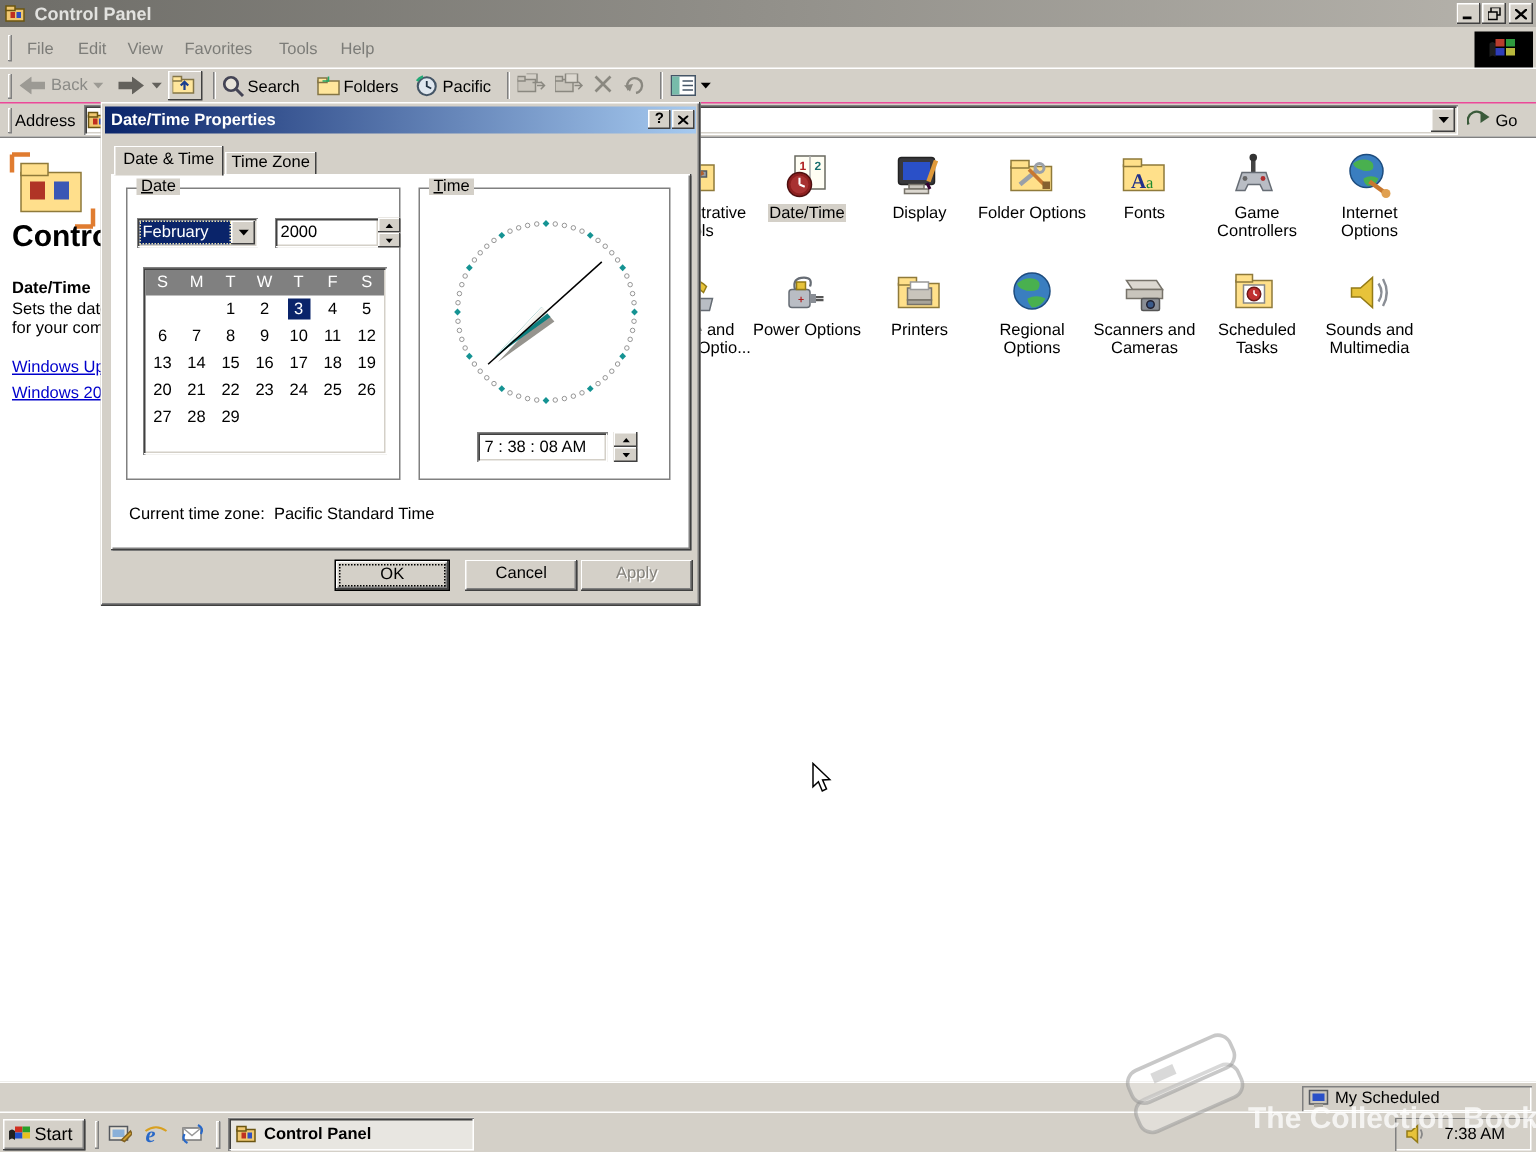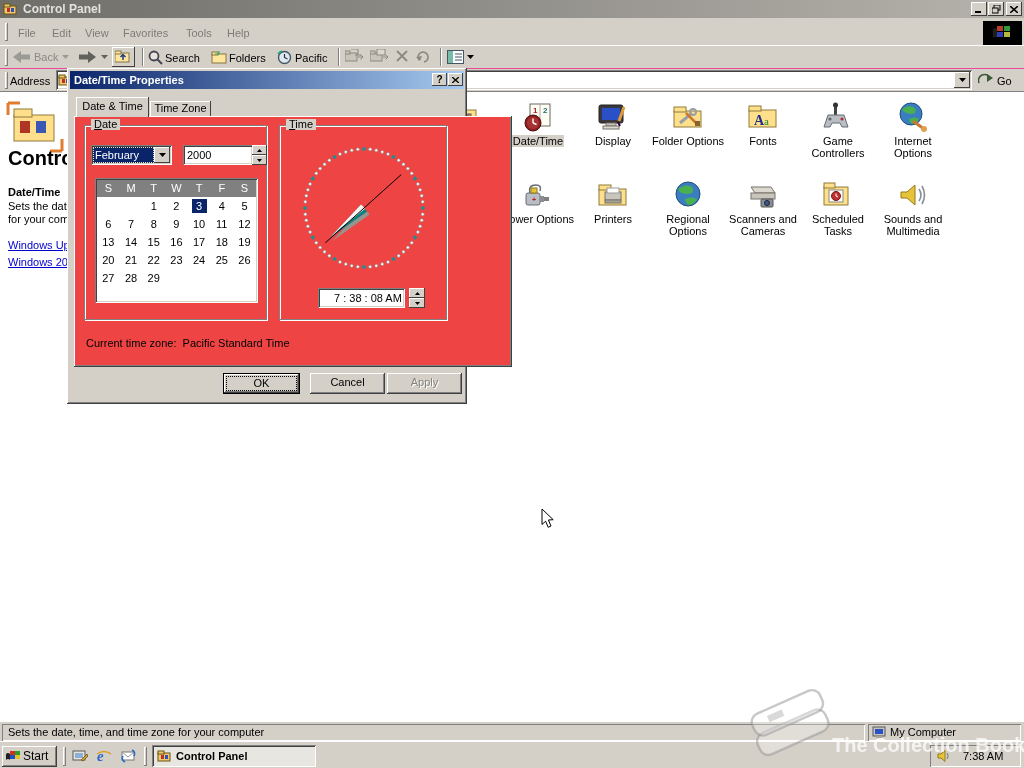--- a/index.html
+++ b/index.html
@@ -403,21 +403,21 @@
       </div>
     <div class="abs capbtn r2" style="left:381px;top:5px;width:15px;height:13px">
         <svg width="7" height="6" viewBox="0 0 8 7">
           <path d="M0,0 L8,7 M8,0 L0,7" stroke="#000" stroke-width="1.6"></path>
         </svg>
       </div>
 
     <div class="abs tab" style="left:9px;top:29px;width:73px;height:20px;box-shadow:inset 1px 0 0 #fff,inset -1px 0 0 #404040,inset 0 1px 0 #fff;z-index:3;text-align:center;line-height:18px"><span>Date &amp; Time</span></div>
     <div class="abs tab" style="left:83px;top:33px;width:61px;height:15px;box-shadow:inset 1px 0 0 #fff,inset -1px 0 0 #404040,inset 0 1px 0 #fff;text-align:center;line-height:15px"><span>Time Zone</span></div>
 
-    <div class="abs r2" style="left:7px;top:48px;width:438px;height:251px;background:#ef4444;box-shadow:inset -1px -1px 0 #404040,inset 1px 1px 0 #fff,inset -2px -2px 0 #808080">
+    <div class="abs r2" style="left:7px;top:48px;width:387px;height:251px;background:#ffffff;box-shadow:inset -1px -1px 0 #404040,inset 1px 1px 0 #fff,inset -2px -2px 0 #808080">
 
       <div class="abs gb" style="left:10px;top:9px;width:183px;height:195px"></div>
       <span class="abs gblabel u1" style="left:17px;top:3px">Date</span>
 
       <div class="abs s1" style="left:17px;top:29px;width:81px;height:20px">
         <div class="abs" style="left:2px;top:2px;right:18px;bottom:2px;background:#0a246a;outline:1px dotted #e8e0b0;outline-offset:-1px"><span style="color:#fff;margin-left:2px;line-height:16px;display:inline-block">February</span></div>
         <div class="abs r2" style="right:2px;top:2px;width:16px;height:16px;background:#d4d0c8;display:flex;align-items:center;justify-content:center">
             <svg width="7" height="5" viewBox="0 0 7 5">
               <path d="M0,0 L7,0 L3.5,4 Z" fill="#000"></path>
             </svg>
@@ -561,21 +561,21 @@
           <circle cx="71.16717933279155" cy="6.323208173271873" r="1.5" fill="#fefefe" stroke="#8a8a8a" stroke-width="0.6"></circle>
           <rect x="63.4" y="4.4" width="3.2" height="3.2" transform="rotate(45 65 6)" fill="#159393"></rect>
         <polygon points="33,98.3 70.6,71.4 64.6,64.6" fill="#96948e"></polygon>
         <polygon points="30.4,95.3 68,68.4 62,61.6" fill="#0d7f7f"></polygon>
         <polygon points="30.4,95.3 62,61.6 64.6,64.3" fill="#fdfdfb"></polygon>
         <polygon points="42.4,84.7 62.6,62.2 66,65.8" fill="#f2f2ee"></polygon>
         <line x1="26.4" y1="99.8" x2="102.2" y2="31.6" stroke="#000" stroke-width="1"></line>
       </svg>
 
       <div class="abs s1" style="left:244px;top:172px;width:87px;height:20px">
-        <span style="margin-left:16px;line-height:20px">7 : 38 : 08 AM</span>
+        <span style="margin-left:5px;line-height:20px">7 : 38 : 08 AM</span>
       </div>
       <div class="abs spin" style="left:335px;top:172px;width:16px;height:20px">
         <div class="r2">
             <svg width="5" height="3" viewBox="0 0 7 4">
               <path d="M0,4 L7,4 L3.5,0 Z" fill="#000"></path>
             </svg>
           </div>
         <div class="r2">
             <svg width="5" height="3" viewBox="0 0 7 4">
               <path d="M0,0 L7,0 L3.5,4 Z" fill="#000"></path>
@@ -585,30 +585,27 @@
 
       <div class="abs" style="left:12px;top:221px;white-space:pre">Current time zone:  Pacific Standard Time</div>
     </div>
 
     <div class="abs btn" style="left:156px;top:305px;width:77px;height:21px;border:1px solid #000;box-shadow:inset -1px -1px 0 #404040,inset 1px 1px 0 #fff,inset -2px -2px 0 #808080;outline:1px dotted #000;outline-offset:-4px"><span>OK</span></div>
     <div class="abs btn r1" style="left:243px;top:305px;width:75px;height:21px"><span>Cancel</span></div>
     <div class="abs btn r1 disab" style="left:320px;top:305px;width:75px;height:21px"><span class="u1">Apply</span></div>
   </div>
 
   <div class="abs" id="statusbar">
-    <div class="abs s2" style="left:2px;top:2px;width:863px;height:17px">
-      <span style="margin-left:6px;line-height:17px;display:inline-block">Sets the date, time, and time zone for your computer</span>
-    </div>
     <div class="abs s2" style="left:868px;top:2px;width:153px;height:17px">
       <svg class="abs" style="left:4px;top:2px" width="14" height="13" viewBox="0 0 14 13">
           <rect x="1" y="1" width="12" height="9" fill="#c9c5bc" stroke="#55595f"></rect>
           <rect x="3" y="3" width="8" height="5" fill="#2a50c8"></rect>
           <rect x="4" y="10" width="6" height="2" fill="#a8a49a"></rect>
         </svg>
-      <span style="margin-left:22px;line-height:17px;display:inline-block">My Computer</span>
+      <span style="margin-left:22px;line-height:17px;display:inline-block">My Scheduled</span>
     </div>
   </div>
 
   <div class="abs" id="taskbar">
     <div class="abs r1" style="left:2px;top:4px;width:55px;height:21px;background:#d4d0c8">
       <svg class="abs" style="left:4px;top:3px" width="15" height="13" viewBox="0 0 15 13">
           <path d="M0,5 Q2,3 4,5 L4,11 Q2,9 0,11 Z" fill="#222"></path>
           <rect x="4" y="2" width="5" height="4" fill="#d03020"></rect>
           <rect x="9" y="2" width="5" height="4" fill="#28a028"></rect>
           <rect x="4" y="6" width="5" height="4" fill="#2050c8"></rect>

